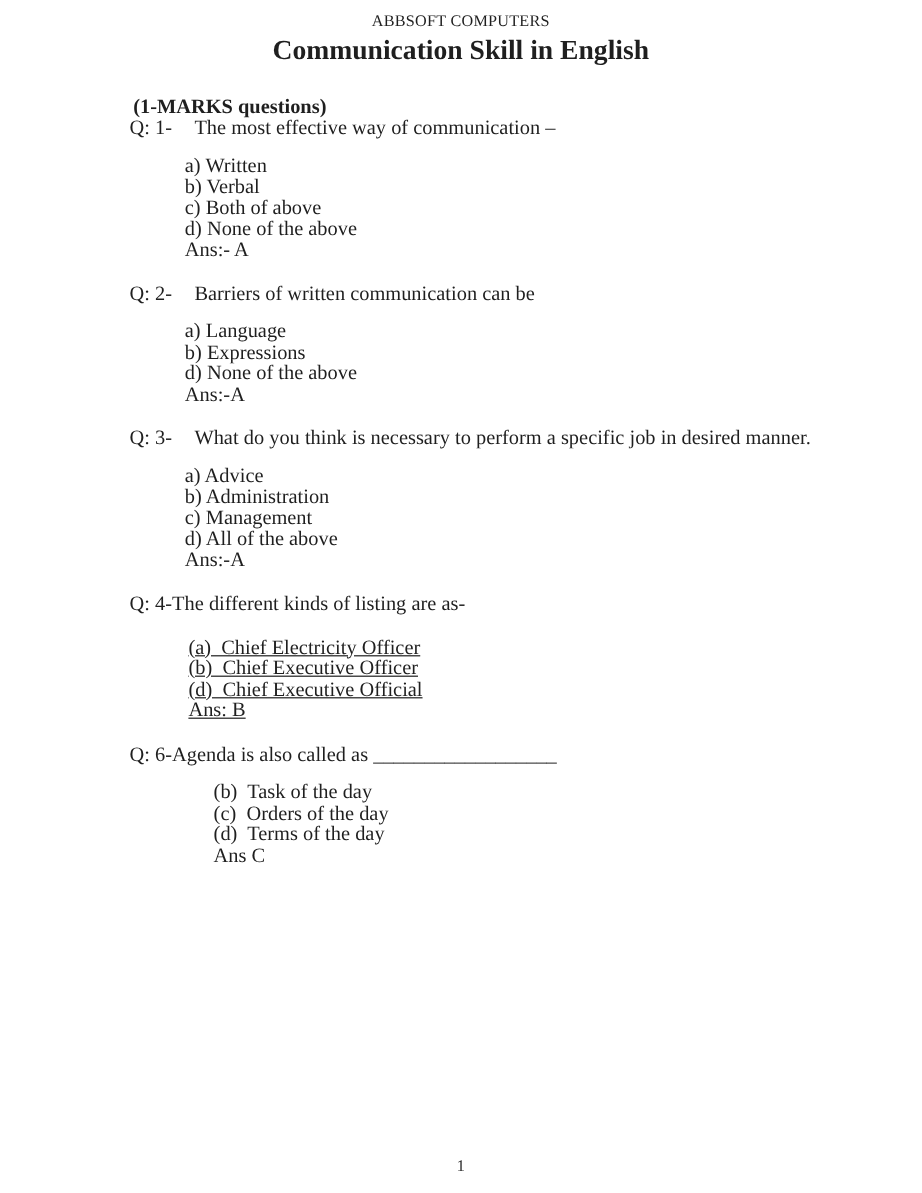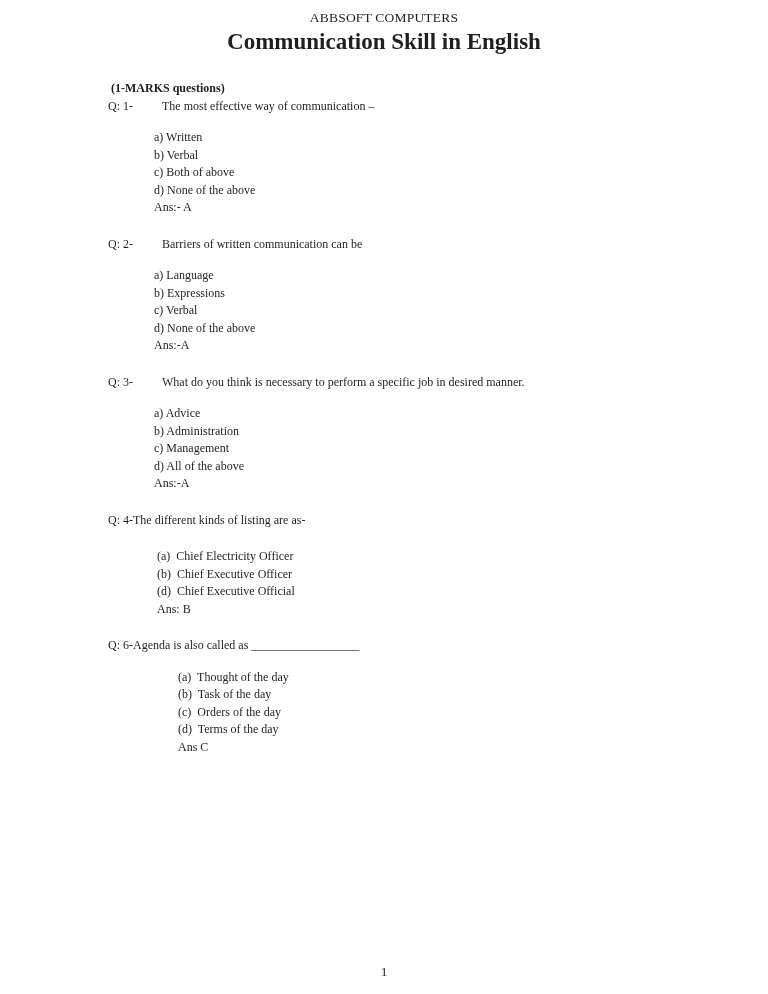--- a/index.html
+++ b/index.html
@@ -29,36 +29,36 @@
     text-align: center;
     font-size: 23px;
     font-weight: bold;
     line-height: 26px;
     margin-top: 2px;
   }
   .content {
     margin-left: 108px;
     margin-right: 40px;
     margin-top: 25px;
-    font-size: 12px;
+    font-size: 17px;
     line-height: 17.5px;
   }
   .section-heading {
     font-weight: bold;
     padding-left: 3px;
   }
   .question .q-line { white-space: pre-wrap; }
   .question + .question { margin-top: 19px; }
   .question.tabbed .q-label {
     display: inline-block;
     width: 54px;
   }
   .q-options { margin-left: 46px; margin-top: 14px; }
   .q-options.no-gap { margin-top: 0; }
-  .q-options.indent-narrow { margin-left: 49px; }
+  .q-options.indent-narrow { margin-left: 49px; text-decoration: underline; }
   .q-options.indent-wide { margin-left: 70px; }
   .option, .q-answer { white-space: pre-wrap; }
   .page-number {
     position: absolute;
     top: 963px;
     left: 0;
     width: 100%;
     text-align: center;
     font-size: 13.5px;
     line-height: 17.5px;
@@ -84,21 +84,20 @@
             <div class="option">d) None of the above</div>
             <div class="q-answer">Ans:- A</div>
     </div>
   </div>
 
   <div class="question tabbed">
     <div class="q-line"><span class="q-label">Q: 2-</span><span class="q-text">Barriers of written communication can be</span></div>
     <div class="q-options indent-default">
       <div class="option">a) Language</div>
             <div class="option">b) Expressions</div>
-            <div class="option">c) Verbal</div>
             <div class="option">d) None of the above</div>
             <div class="q-answer">Ans:-A</div>
     </div>
   </div>
 
   <div class="question tabbed">
     <div class="q-line"><span class="q-label">Q: 3-</span><span class="q-text">What do you think is necessary to perform a specific job in desired manner.</span></div>
     <div class="q-options indent-default">
       <div class="option">a) Advice</div>
             <div class="option">b) Administration</div>
@@ -117,21 +116,20 @@
       <div class="option">(a)  Chief Electricity Officer</div>
             <div class="option">(b)  Chief Executive Officer</div>
             <div class="option">(d)  Chief Executive Official</div>
             <div class="q-answer">Ans: B</div>
     </div>
   </div>
 
   <div class="question">
     <div class="q-line"><span class="q-label">Q: 6-</span><span class="q-text">Agenda is also called as __________________</span></div>
     <div class="q-options indent-wide">
-      <div class="option">(a)  Thought of the day</div>
             <div class="option">(b)  Task of the day</div>
             <div class="option">(c)  Orders of the day</div>
             <div class="option">(d)  Terms of the day</div>
             <div class="q-answer">Ans C</div>
     </div>
   </div>
 </div>
   </div>
 
   <div class="page-number">1</div>

